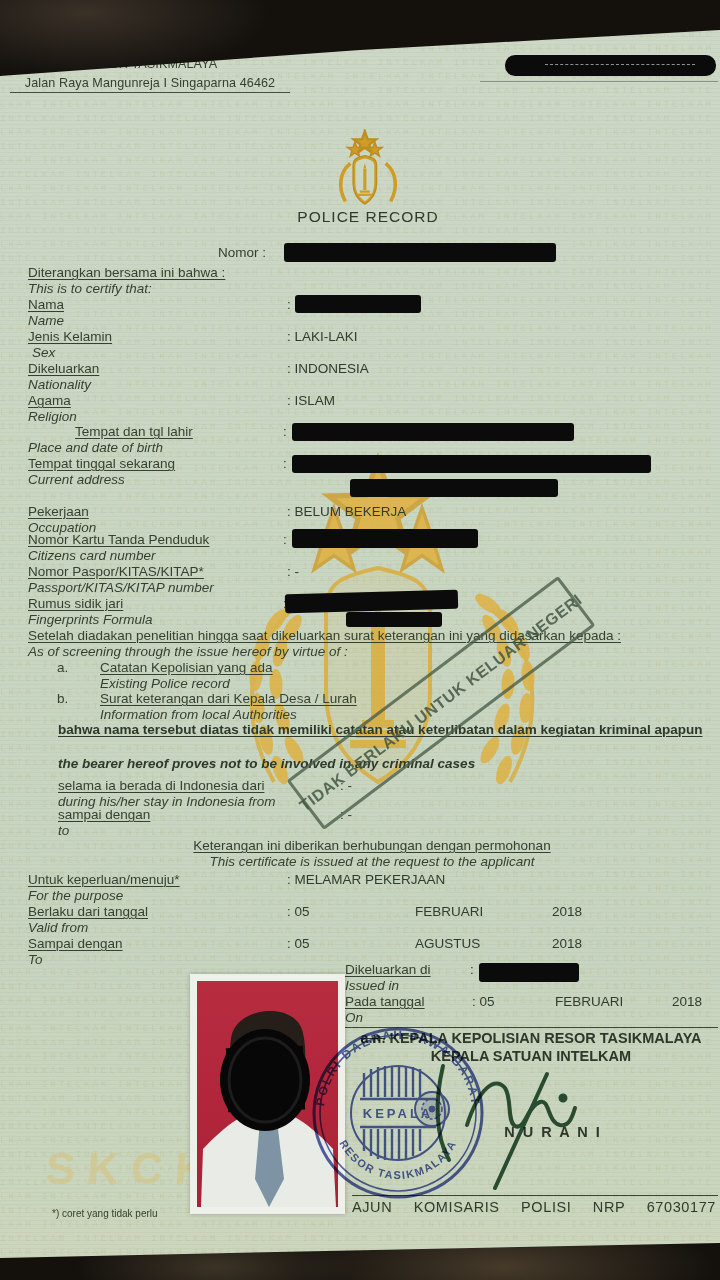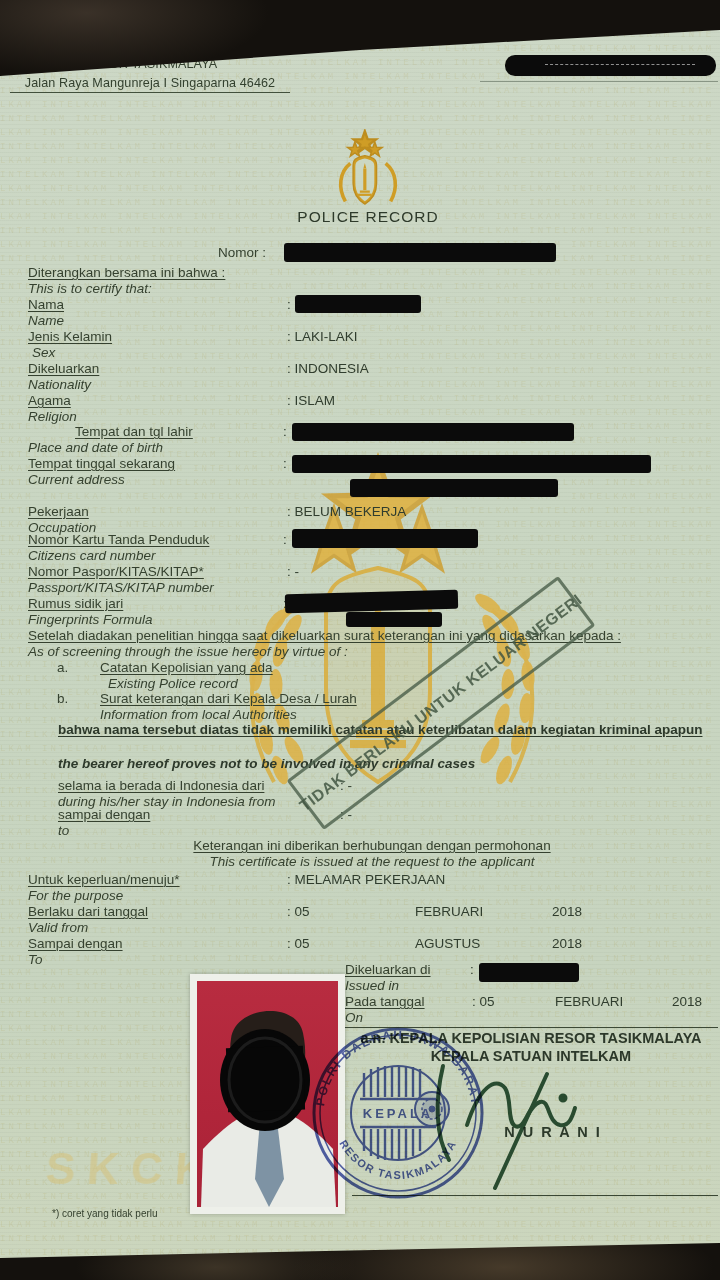--- a/index.html
+++ b/index.html
@@ -198,21 +198,21 @@
     <div class="txt u" style="left:28px;top:596px;">Rumus sidik jari</div>
     <div class="txt it" style="left:28px;top:612px;">Fingerprints Formula</div>
     <div class="txt val" style="left:283px;top:596px;">:</div>
     <div class="redact" style="left:285px;top:592px;width:173px;height:19px;transform:rotate(-1.5deg);"></div>
     <div class="redact" style="left:346px;top:612px;width:96px;height:15px;"></div>
 
     <div class="txt u" style="left:28px;top:628px;">Setelah diadakan penelitian hingga saat dikeluarkan surat keterangan ini yang didasarkan kepada :</div>
     <div class="txt it" style="left:28px;top:644px;">As of screening through the issue hereof by virtue of :</div>
     <div class="txt" style="left:57px;top:660px;">a.</div>
     <div class="txt u" style="left:100px;top:660px;">Catatan Kepolisian yang ada</div>
-    <div class="txt it" style="left:100px;top:676px;margin-left:8px;">Existing Police record</div>
+    <div class="txt it" style="left:100px;top:676px;">Existing Police record</div>
     <div class="txt" style="left:57px;top:691px;">b.</div>
     <div class="txt u" style="left:100px;top:691px;">Surat keterangan dari Kepala Desa / Lurah</div>
     <div class="txt it" style="left:100px;top:707px;">Information from local Authorities</div>
 
     <div class="txt b u" style="left:58px;top:722px;width:660px;white-space:normal;line-height:16px;color:#2d392b;">bahwa nama tersebut diatas tidak memiliki catatan atau keterlibatan dalam kegiatan kriminal apapun</div>
     <div class="txt b it" style="left:58px;top:756px;color:#2d392b;">the bearer hereof proves not to be involved in any criminal cases</div>
 
     <div class="txt u" style="left:58px;top:778px;">selama ia berada di Indonesia dari</div>
     <div class="txt val" style="left:340px;top:778px;">: -</div>
     <div class="txt it" style="left:58px;top:794px;">during his/her stay in Indonesia from</div>
@@ -322,20 +322,27 @@
       <g stroke="#1f4a2d" stroke-width="4" fill="none" stroke-linecap="round" opacity="0.9">
         <path d="M28,16 C20,50 20,85 34,110"></path>
         <path d="M52,75 C64,38 80,26 90,38 C97,48 92,72 100,76 C110,81 112,56 125,52 C135,49 132,72 145,75 C155,77 158,64 160,58"></path>
         <path d="M132,24 L80,138"></path>
         <circle cx="148" cy="48" r="2.5" fill="#1f4a2d"></circle>
       </g>
     </svg>
 
     <div class="namec">N U R A N I</div>
     <div class="sig-line"></div>
+    <div class="rankrow">
+      <span>AJUN</span>
+      <span>KOMISARIS</span>
+      <span>POLISI</span>
+      <span>NRP</span>
+      <span>67030177</span>
+    </div>
 
     <div class="stamp-diag">
       <span>TIDAK BERLAKU UNTUK KELUAR NEGERI</span>
     </div>
 
     <div class="skck-ghost">SKCK</div>
     <div class="txt" style="left:52px;top:1206px;font-size:10px;">*) coret yang tidak perlu</div>
   </div>
 </div>
 

